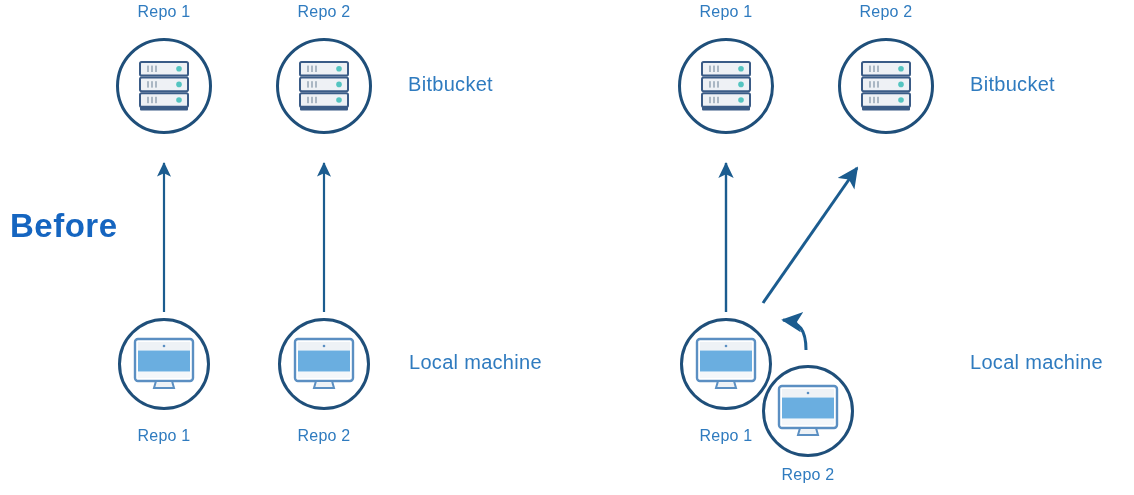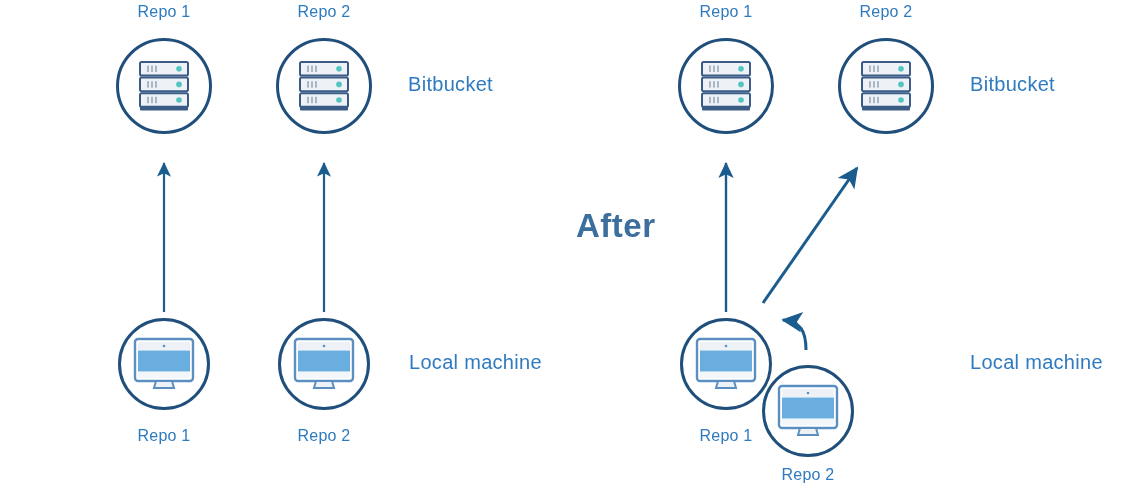--- a/index.html
+++ b/index.html
@@ -99,20 +99,21 @@
 
     <g>
       <line x1="763" y1="303" x2="857" y2="168" stroke="#1b5c8f" stroke-width="3" marker-end="url(#ah2)"></line>
     </g>
 
     <g>
       <path d="M 806 350 C 806 330 800 322 783 320" fill="none" stroke="#1b5c8f" stroke-width="3" marker-end="url(#ah2)"></path>
     </g>
   </svg>
 
+  <div class="section-label" style="left:10px; top:207px; color:#1565c0;">Before</div>
 
   <div class="caption caption-center" style="left:164px; top:3px;">Repo 1</div>
   <div class="node node-lg" style="left:116px; top:38px;">
     <span class="icon-wrap">
       <svg width="54" height="52" viewBox="0 0 54 52" xmlns="http://www.w3.org/2000/svg">
         <rect x="3" y="2" width="48" height="13.6" rx="1.6" fill="#eef1f5" stroke="#3a5b86" stroke-width="2"></rect>
         <rect x="3" y="17.6" width="48" height="13.6" rx="1.6" fill="#eef1f5" stroke="#3a5b86" stroke-width="2"></rect>
         <rect x="3" y="33.2" width="48" height="13.6" rx="1.6" fill="#eef1f5" stroke="#3a5b86" stroke-width="2"></rect>
         <rect x="3" y="46.4" width="48" height="4.2" rx="1" fill="#3a5b86"></rect>
         <g fill="#aab7c4">
@@ -188,21 +189,20 @@
         <rect x="5" y="13.5" width="52" height="21" fill="#6aaee0"></rect>
         <rect x="5" y="35" width="52" height="6" fill="#f4f7fa"></rect>
         <path d="M23,44 L39,44 L41,51 L21,51 Z" fill="#eef2f6" stroke="#5b8fc2" stroke-width="2"></path>
       </svg>
     </span>
   </div>
   <div class="caption caption-center" style="left:324px; top:427px;">Repo 2</div>
 
   <div class="big-caption" style="left:409px; top:351px;">Local machine</div>
 
-  <div class="section-label" style="left:576px; top:207px; color:#3c6e9e;">After</div>
 
   <div class="caption caption-center" style="left:726px; top:3px;">Repo 1</div>
   <div class="node node-lg" style="left:678px; top:38px;">
     <span class="icon-wrap">
       <svg width="54" height="52" viewBox="0 0 54 52" xmlns="http://www.w3.org/2000/svg">
         <rect x="3" y="2" width="48" height="13.6" rx="1.6" fill="#eef1f5" stroke="#3a5b86" stroke-width="2"></rect>
         <rect x="3" y="17.6" width="48" height="13.6" rx="1.6" fill="#eef1f5" stroke="#3a5b86" stroke-width="2"></rect>
         <rect x="3" y="33.2" width="48" height="13.6" rx="1.6" fill="#eef1f5" stroke="#3a5b86" stroke-width="2"></rect>
         <rect x="3" y="46.4" width="48" height="4.2" rx="1" fill="#3a5b86"></rect>
         <g fill="#aab7c4">

